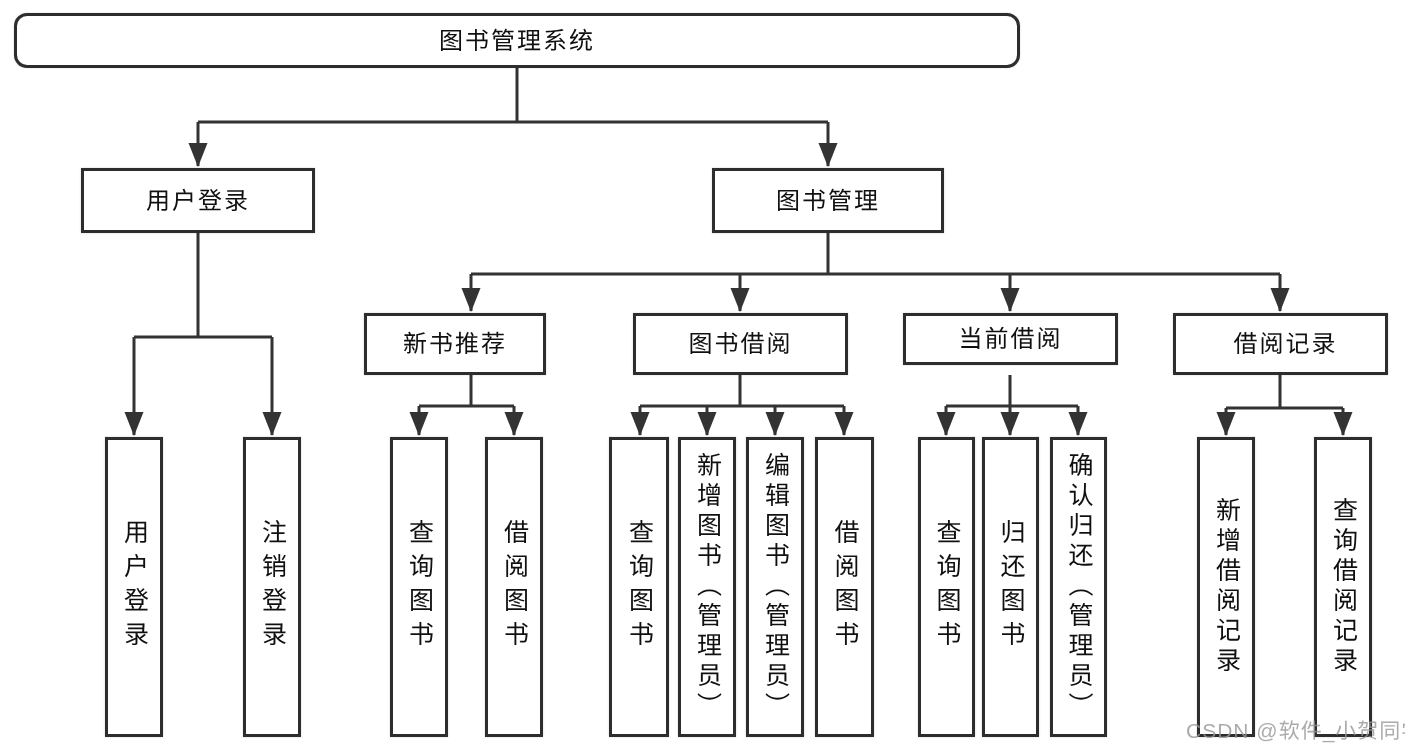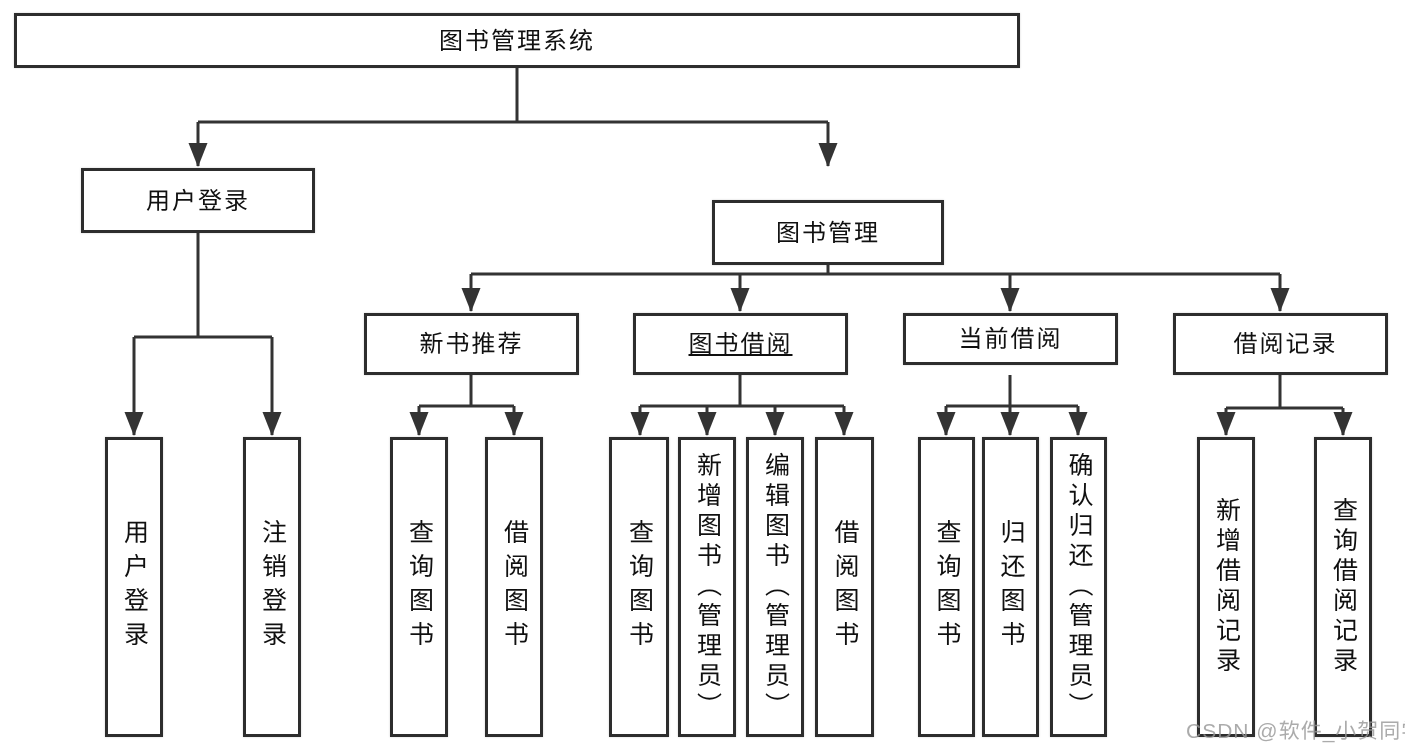--- a/index.html
+++ b/index.html
@@ -104,27 +104,27 @@
     <path class="ln" d="M1010,375 V406 M946,406 H1078"></path>
     <line class="ln" x1="946" y1="406" x2="946" y2="435" marker-end="url(#arw)"></line>
     <line class="ln" x1="1010" y1="406" x2="1010" y2="435" marker-end="url(#arw)"></line>
     <line class="ln" x1="1078" y1="406" x2="1078" y2="435" marker-end="url(#arw)"></line>
 
     <path class="ln" d="M1280,375 V408 M1226,408 H1343"></path>
     <line class="ln" x1="1226" y1="408" x2="1226" y2="435" marker-end="url(#arw)"></line>
     <line class="ln" x1="1343" y1="408" x2="1343" y2="435" marker-end="url(#arw)"></line>
   </svg>
 
-  <div class="box hbox" style="left:14px; top:13px; width:1006px; height:55px;">图书管理系统</div>
+  <div class="box hbox" style="left:14px; top:13px; width:1006px; height:55px;border-radius:13px;">图书管理系统</div>
 
   <div class="box hbox" style="left:81px; top:168px; width:234px; height:65px;">用户登录</div>
-  <div class="box hbox" style="left:712px; top:168px; width:232px; height:65px;margin-top:32px;">图书管理</div>
+  <div class="box hbox" style="left:712px; top:168px; width:232px; height:65px;">图书管理</div>
 
-  <div class="box hbox" style="left:364px; top:313px; width:215px; height:62px;">新书推荐</div>
-  <div class="box hbox" style="left:633px; top:313px; width:215px; height:62px;text-decoration:underline;">图书借阅</div>
+  <div class="box hbox" style="left:364px; top:313px; width:182px; height:62px;">新书推荐</div>
+  <div class="box hbox" style="left:633px; top:313px; width:215px; height:62px;">图书借阅</div>
   <div class="box hbox" style="left:903px; top:313px; width:215px; height:52px;">当前借阅</div>
   <div class="box hbox" style="left:1173px; top:313px; width:215px; height:62px;padding-left:10px;">借阅记录</div>
 
   <div class="box vbox vs" style="left:105px; top:437px; width:58px; height:300px;">用户登录</div>
   <div class="box vbox vs" style="left:243px; top:437px; width:58px; height:300px;">注销登录</div>
 
   <div class="box vbox vs" style="left:390px; top:437px; width:58px; height:300px;">查询图书</div>
   <div class="box vbox vs" style="left:485px; top:437px; width:58px; height:300px;">借阅图书</div>
 
   <div class="box vbox vs" style="left:609px; top:437px; width:60px; height:300px;">查询图书</div>

